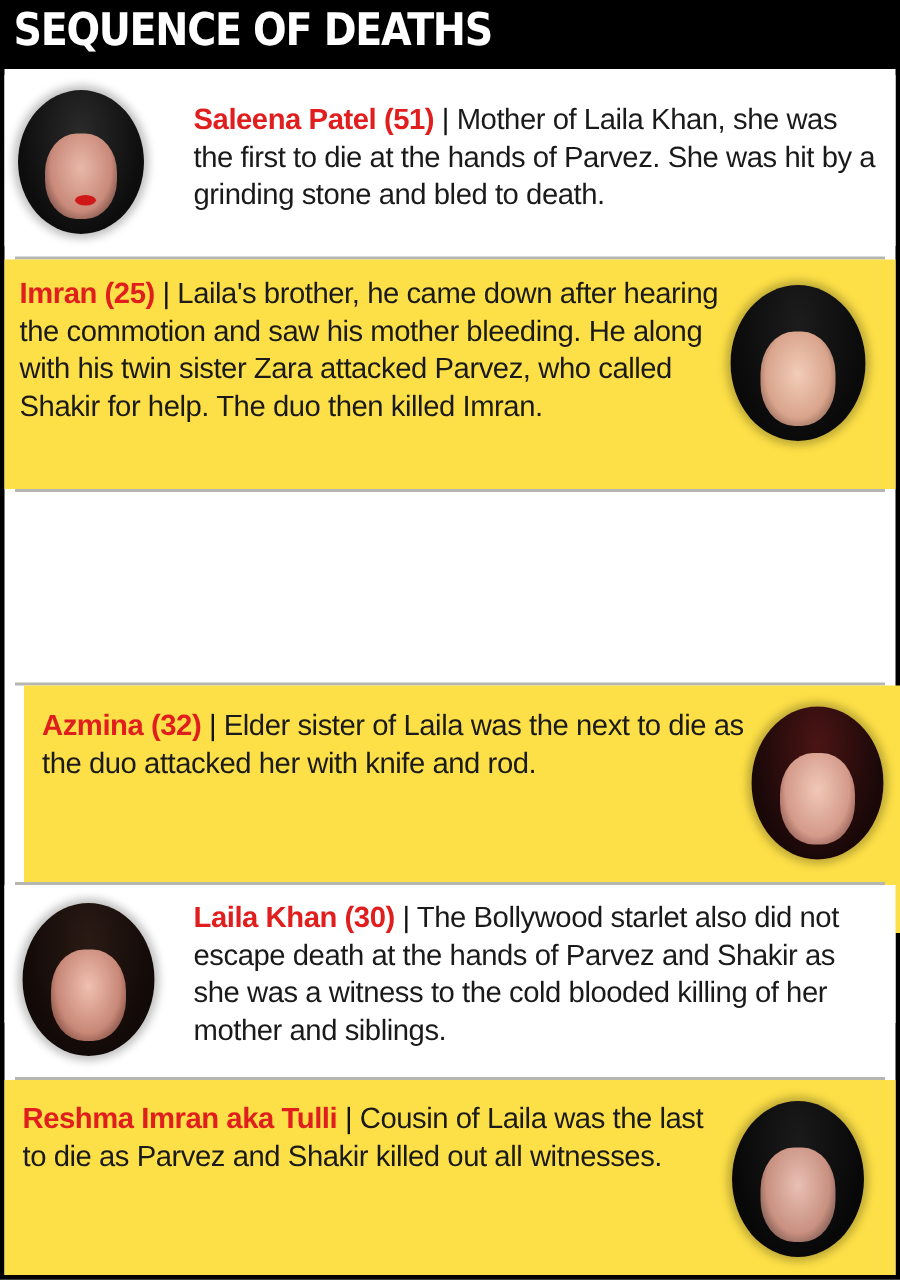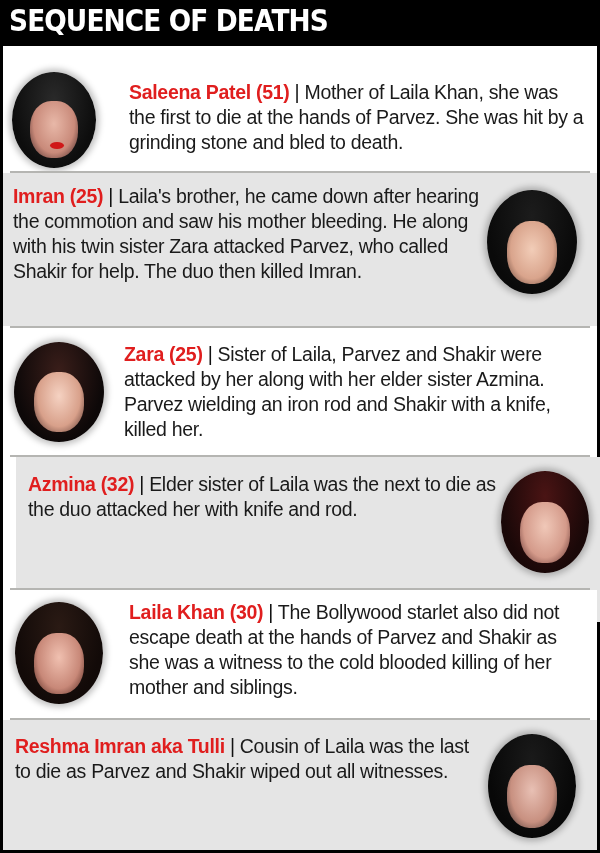--- a/index.html
+++ b/index.html
@@ -3,39 +3,39 @@
 <meta charset="utf-8">
 <style>
   html, body { margin:0; padding:0; }
   body { width:600px; height:853px; background:#000; font-family:"Liberation Sans", sans-serif; overflow:hidden; }
   .frame { position:absolute; left:0; top:0; width:600px; height:853px; background:#000;padding-left:16px; }
   .header { position:absolute; left:0; top:0; width:600px; height:46px; }
   .header-title { position:absolute; left:9px; top:3px; color:#fff; font-family:"DejaVu Sans", sans-serif; font-weight:bold; font-size:30px; letter-spacing:-1px; transform:scaleX(0.88); transform-origin:left top; }
   .panel { position:absolute; left:3px; top:46px; width:594px; height:804px; background:#fff; }
   .sec { position:absolute; left:0; width:594px; }
   .sec.white { background:#ffffff; }
-  .sec.gray { background:#e5e5e5; }
+  .sec.gray { background:#fde047; }
   .sep { position:absolute; left:7px; right:7px; height:2px; background:#b5b5b2; }
   .avatar { position:absolute; width:84px; height:96px; border-radius:50%; box-shadow:0 0 6px 3px rgba(0,0,0,0.25); overflow:hidden; }
   .avatar .face { position:absolute; left:22%; top:30%; width:56%; height:60%; border-radius:45%; }
   .txt { position:absolute; font-size:19.5px; line-height:25px; color:#1a1a1a; font-family:"Liberation Sans", sans-serif; letter-spacing:-0.3px; }
   .name { color:#e01e1e; font-weight:bold; }
   .bar { color:#111; }
 </style>
 </head>
 <body>
 
 <div class="frame">
   <div class="header">
     <div class="header-title">SEQUENCE OF DEATHS</div>
   </div>
 
   <div class="panel">
 
-    <div class="sec white" style="top:16px;height:114px;">
+    <div class="sec white" style="top:4px;height:114px;">
       <div class="avatar" style="left:9px;top:10px;background:radial-gradient(ellipse at 50% 30%, #2a2a2a 0%, #0d0d0d 70%);">
         <div class="face" style="background:radial-gradient(ellipse at 50% 40%, #e8b8a8 0%, #c98a7a 60%, #3a2020 100%);"></div>
         <div style="position:absolute;left:38px;top:70px;width:14px;height:7px;background:#d01818;border-radius:50%;"></div>
       </div>
       <div class="txt" style="left:126px;top:18px;width:458px;">
         <span class="name">Saleena Patel (51)</span>
         <span class="bar">|</span>
         <span>Mother of Laila Khan, she was the first to die at the hands of Parvez. She was hit by a grinding stone and bled to death.</span>
       </div>
     </div>
@@ -46,30 +46,20 @@
         <div class="face" style="background:radial-gradient(ellipse at 50% 45%, #f2cdb8 0%, #d9a48c 60%, #5a3b30 100%);"></div>
       </div>
       <div class="txt" style="left:10px;top:11px;width:470px;">
         <span class="name">Imran (25)</span>
         <span class="bar">|</span>
         <span>Laila's brother, he came down after hearing the commotion and saw his mother bleeding. He along with his twin sister Zara attacked Parvez, who called Shakir for help. The duo then killed Imran.</span>
       </div>
     </div>
     <div class="sep" style="top:280px;"></div>
 
-    <div class="sec white" style="top:282px;height:127px;">
-      <div class="avatar" style="left:11px;top:14px;width:90px;height:100px;background:radial-gradient(ellipse at 50% 30%, #3a1e1a 0%, #0d0808 70%);">
-        <div class="face" style="background:radial-gradient(ellipse at 50% 40%, #f5d2c2 0%, #d8a08a 60%, #4a2a25 100%);"></div>
-      </div>
-      <div class="txt" style="left:121px;top:14px;width:462px;">
-        <span class="name">Zara (25)</span>
-        <span class="bar">|</span>
-        <span>Sister of Laila, Parvez and Shakir were attacked by her along with her elder sister Azmina. Parvez wielding an iron rod and Shakir with a knife, killed her.</span>
-      </div>
-    </div>
     <div class="sep" style="top:409px;"></div>
 
     <div class="sec gray" style="top:411px;height:165px;margin-left:13px;">
       <div class="avatar" style="left:485px;top:14px;width:88px;height:102px;background:radial-gradient(ellipse at 50% 25%, #4a1414 0%, #1a0808 70%);">
         <div class="face" style="background:radial-gradient(ellipse at 50% 40%, #f0c8b8 0%, #d49a8a 60%, #5a2a28 100%);"></div>
       </div>
       <div class="txt" style="left:12px;top:15px;width:470px;">
         <span class="name">Azmina (32)</span>
         <span class="bar">|</span>
         <span>Elder sister of Laila was the next to die as the duo attacked her with knife and rod.</span>
@@ -89,18 +79,18 @@
     </div>
     <div class="sep" style="top:672px;"></div>
 
     <div class="sec gray" style="top:674px;height:130px;">
       <div class="avatar" style="left:485px;top:14px;width:88px;height:104px;background:radial-gradient(ellipse at 50% 25%, #1a1a1a 0%, #080808 70%);">
         <div class="face" style="background:radial-gradient(ellipse at 50% 40%, #e8c0b4 0%, #c89080 60%, #3a2a28 100%);"></div>
       </div>
       <div class="txt" style="left:12px;top:14px;width:470px;">
         <span class="name">Reshma Imran aka Tulli</span>
         <span class="bar">|</span>
-        <span>Cousin of Laila was the last to die as Parvez and Shakir wiped out all witnesses.</span>
+        <span>Cousin of Laila was the last to die as Parvez and Shakir killed out all witnesses.</span>
       </div>
     </div>
 
   </div>
 </div>
 
 </body></html>

